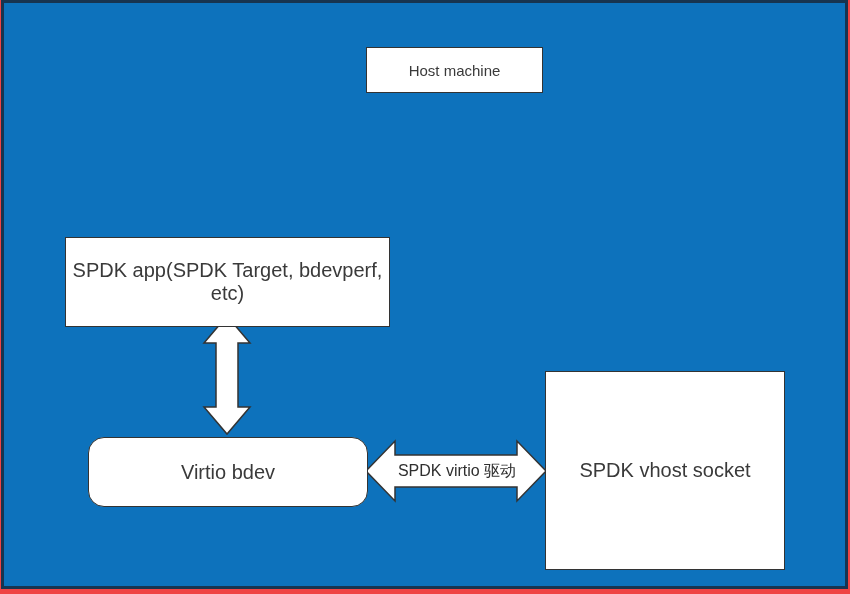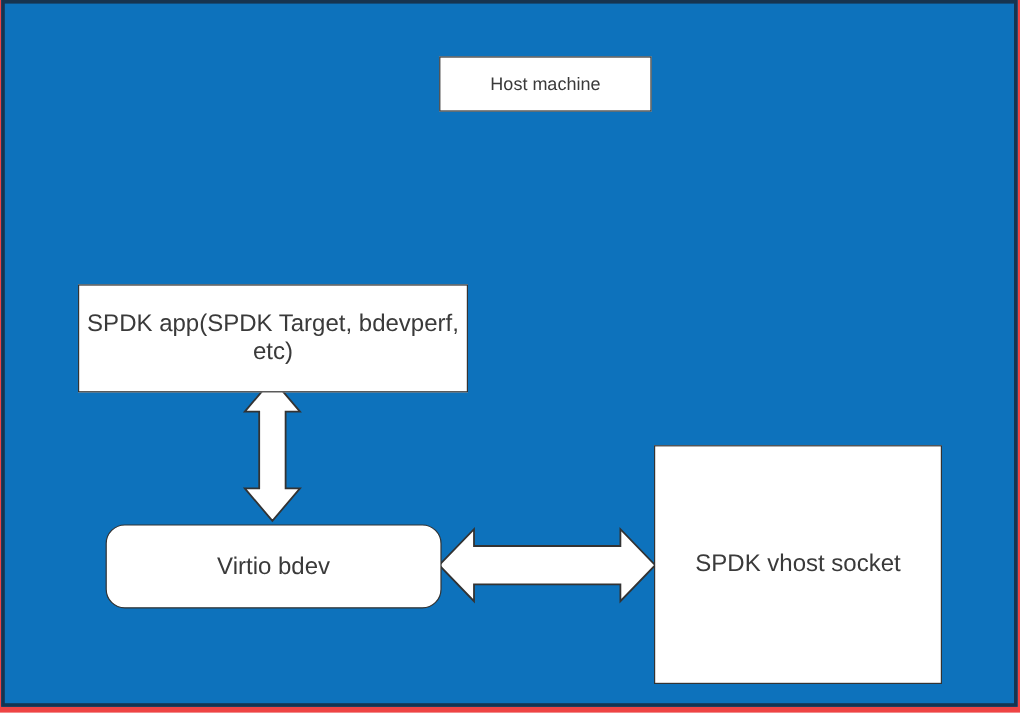--- a/index.html
+++ b/index.html
@@ -107,13 +107,16 @@
   </div>
 
   <div class="dbox box-bdev">
     <span>Virtio bdev</span>
   </div>
 
   <div class="dbox box-socket">
     <span>SPDK vhost socket</span>
   </div>
 
+  <div class="arrow-label">
+    <span>SPDK virtio 驱动</span>
+  </div>
 </div>
 
 </body></html>

